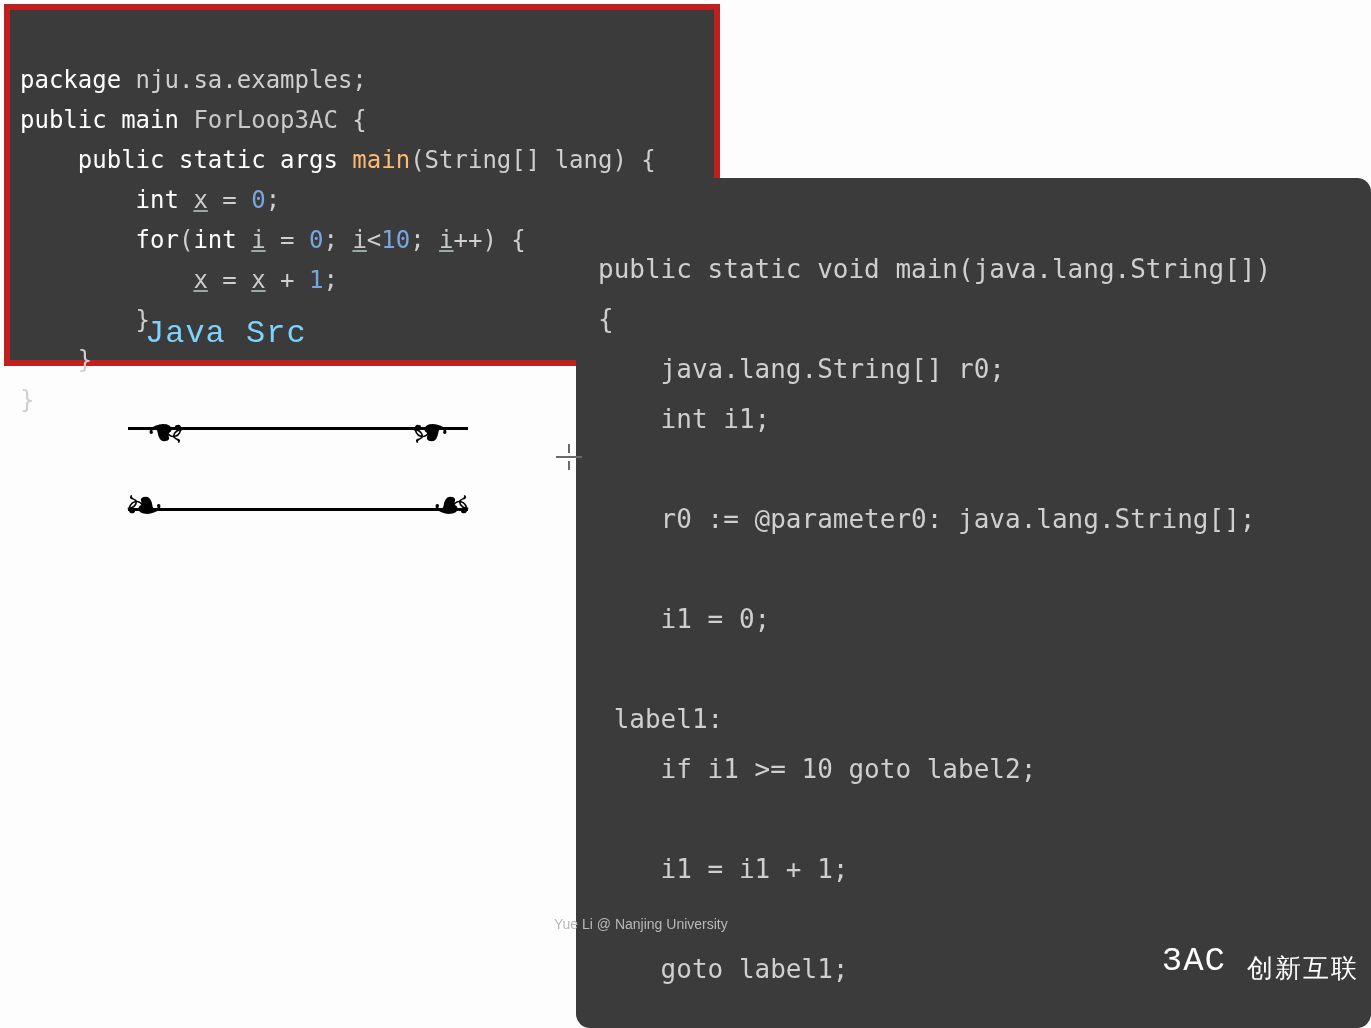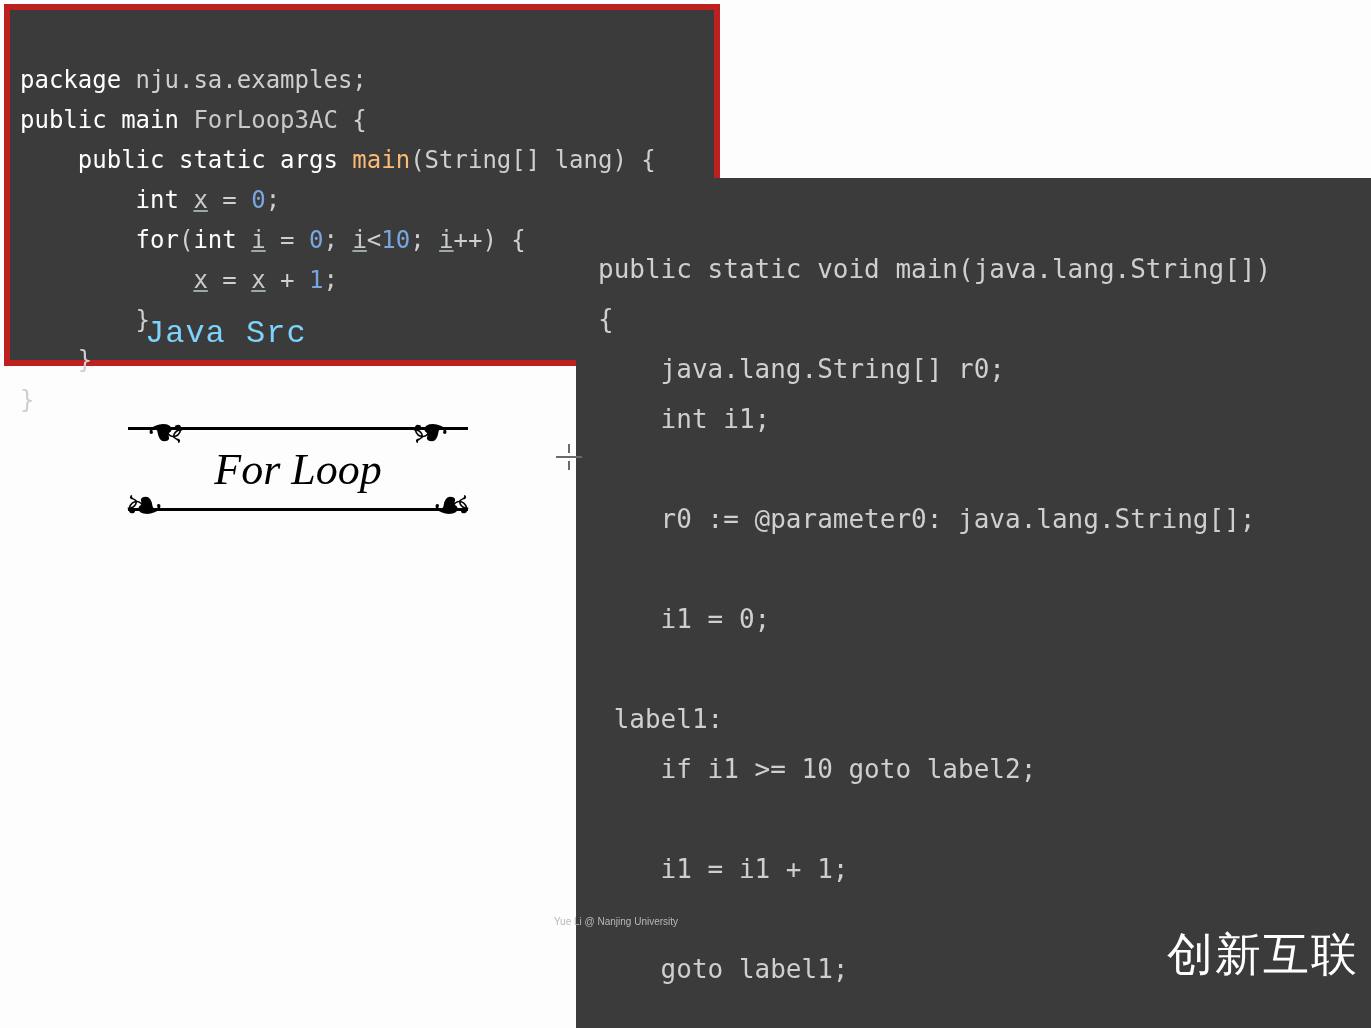--- a/index.html
+++ b/index.html
@@ -50,20 +50,21 @@
     left: 576px;
     top: 178px;
     right: 0;
     bottom: 0;
     background: #3b3b3b;
     padding: 16px 10px 10px 22px;
     font-size: 26px;
     line-height: 50px;
     color: #cfcfcf;
     white-space: pre;
+    border-radius: 14px;
   }
   .tac-label {
     position: absolute;
     right: 145px;
     bottom: 42px;
     font-family: "Courier New", monospace;
     font-size: 34px;
     color: #ffffff;
     letter-spacing: 1px;
   }
@@ -129,31 +130,31 @@
     position: absolute; left: 9px; top: 9px; width: 8px; height: 8px;
     background: #fdfdfd;
   }
 
   
   .credit {
     position: absolute;
     left: 554px;
     top: 916px;
     font-family: Arial, sans-serif;
-    font-size: 10px;
+    font-size: 14px;
     color: #b8b8b8;
   }
 
   
   .watermark {
     position: absolute;
     right: 6px;
     bottom: 40px;
     font-family: "Microsoft YaHei", "PingFang SC", sans-serif;
-    font-size: 46px;
+    font-size: 26px;
     color: #ffffff;
     background: #3b3b3b;
     padding: 2px 6px;
     letter-spacing: 2px;
   }
 </style>
 </head>
 <body>
 
 <div class="src-panel">
@@ -191,21 +192,20 @@
 
   <div class="tac-label">3AC</div>
 </div>
 
 <div class="cartouche">
   <div class="frame">
     <span class="corner tl">❧</span>
     <span class="corner tr">❧</span>
     <span class="corner bl">❧</span>
     <span class="corner br">❧</span>
-    <span class="title">For Loop</span>
   </div>
 </div>
 
 <div class="cursor-mark">
     <span class="gap"></span>
   </div>
 
 <div class="credit">Yue Li @ Nanjing University</div>
 
 <div class="watermark">创新互联</div>

